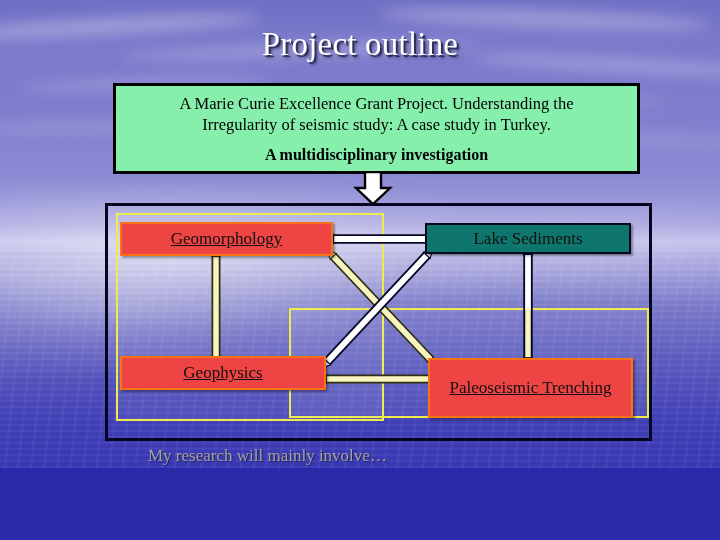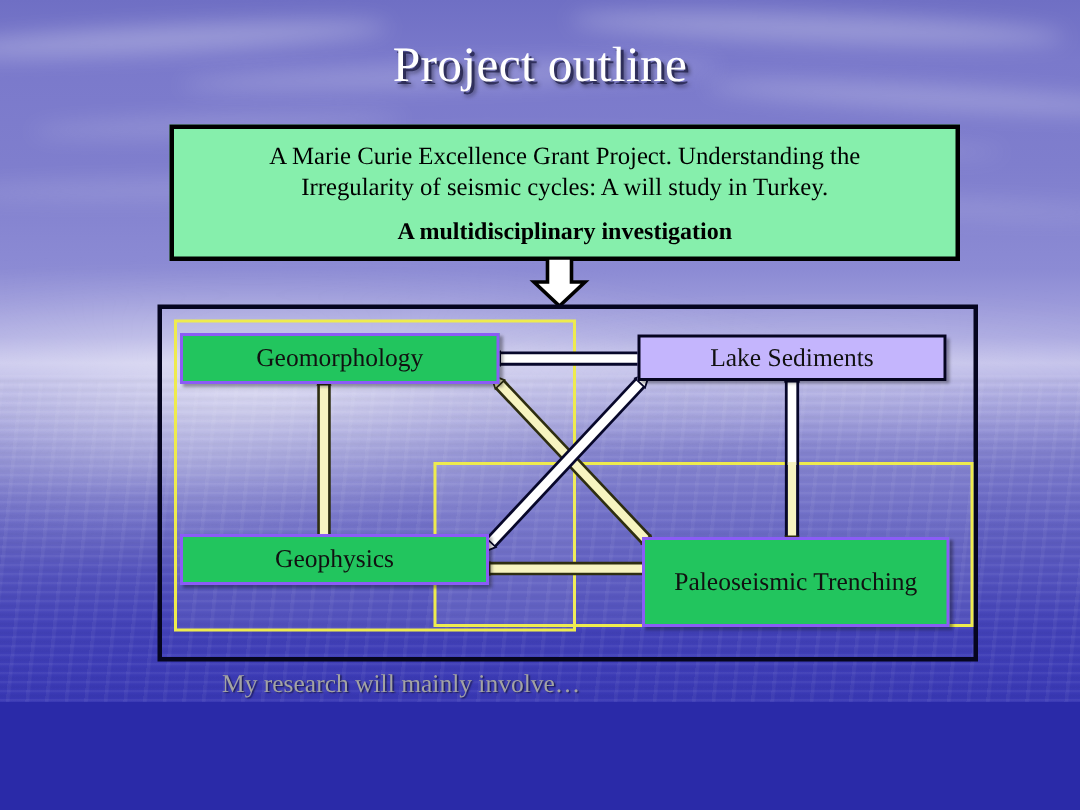--- a/index.html
+++ b/index.html
@@ -135,22 +135,22 @@
 
   
   .node {
     position: absolute;
     box-sizing: border-box;
     display: flex; align-items: center; justify-content: center;
     font-size: 17px;
     color: #111111;
     box-shadow: 2px 2px 2px rgba(0,0,0,0.35);
   }
-  .node-yellow { background: #22c55e; border: 2px solid #8b5cf6; }
-  .node-white  { background: #c4b5fd; border: 2px solid #05051f; }
+  .node-yellow { background: #ef4444; border: 2px solid #f97316; text-decoration: underline; }
+  .node-white  { background: #0f766e; border: 2px solid #05051f; }
 
   #node-geomorphology       { left: 120px; top: 222px; width: 213px; height: 34px; }
   #node-lake-sediments      { left: 425px; top: 223px; width: 206px; height: 31px; }
   #node-geophysics          { left: 120px; top: 356px; width: 206px; height: 34px; }
   #node-paleoseismic        { left: 428px; top: 358px; width: 205px; height: 60px; }
 
   
   #arrows { position: absolute; left: 0; top: 0; width: 720px; height: 540px; pointer-events: none; }
 
   
@@ -180,21 +180,21 @@
   <div class="cloud c8"></div>
   <div class="cloud c9"></div>
   <div class="ripples"></div>
   <div class="ripples2"></div>
   <div class="shimmer"></div>
 
   <div id="title">Project outline</div>
 
   <div id="intro-box">
     <div class="intro-line">A Marie Curie Excellence Grant Project. Understanding the</div>
-    <div class="intro-line">Irregularity of seismic cycles: A will study in Turkey.</div>
+    <div class="intro-line">Irregularity of seismic study: A case study in Turkey.</div>
     <div class="intro-bold">A multidisciplinary investigation</div>
   </div>
 
   <svg id="down-arrow" width="42" height="34" viewBox="0 0 42 34">
     <polygon points="13,0 29,0 29,16 38,16 21,32 4,16 13,16" fill="#ffffff" stroke="#000000" stroke-width="2.4" stroke-linejoin="miter"></polygon>
   </svg>
 
   <div id="diagram-frame"></div>
   <div class="group-frame" id="group-frame-a"></div>
   <div class="group-frame" id="group-frame-b"></div>

